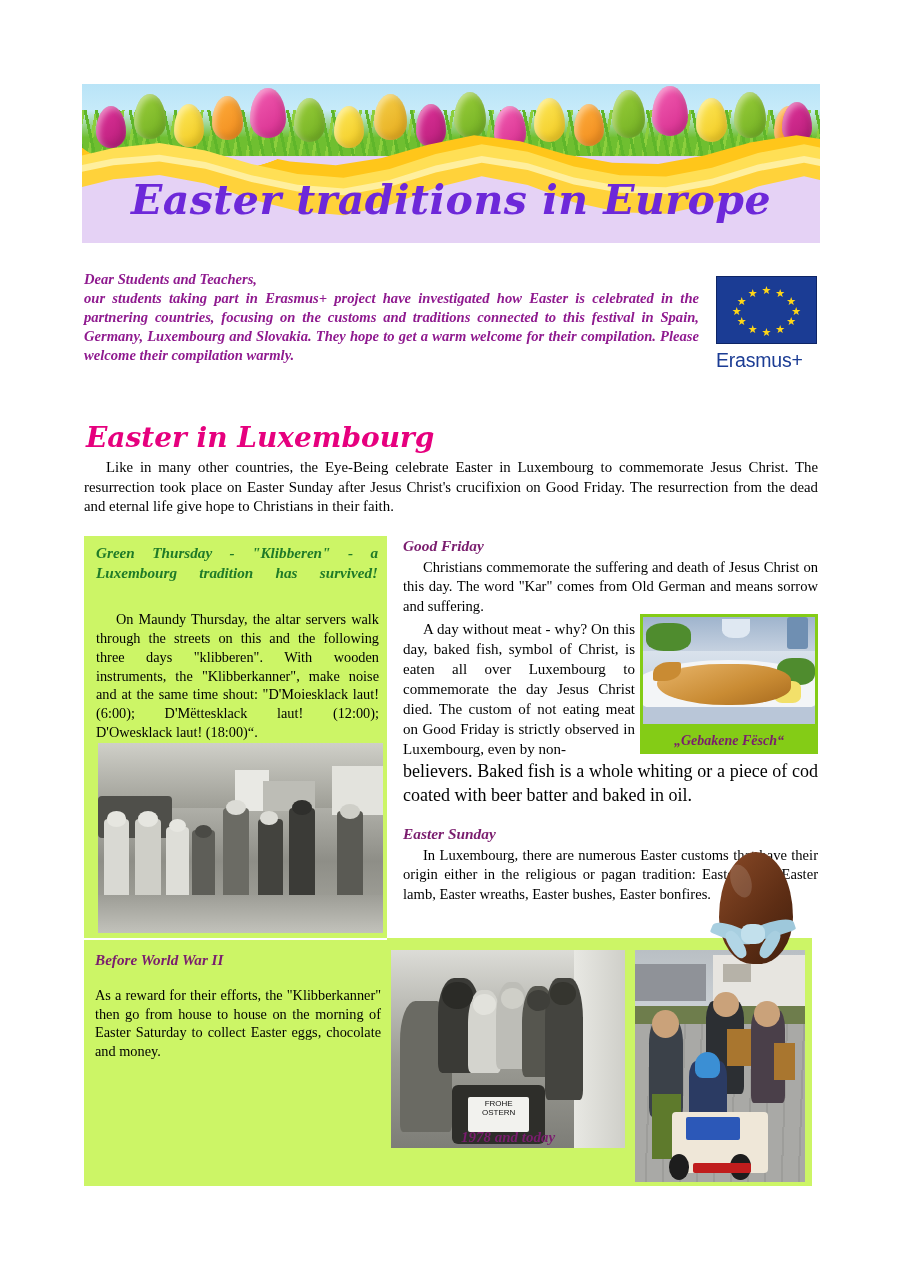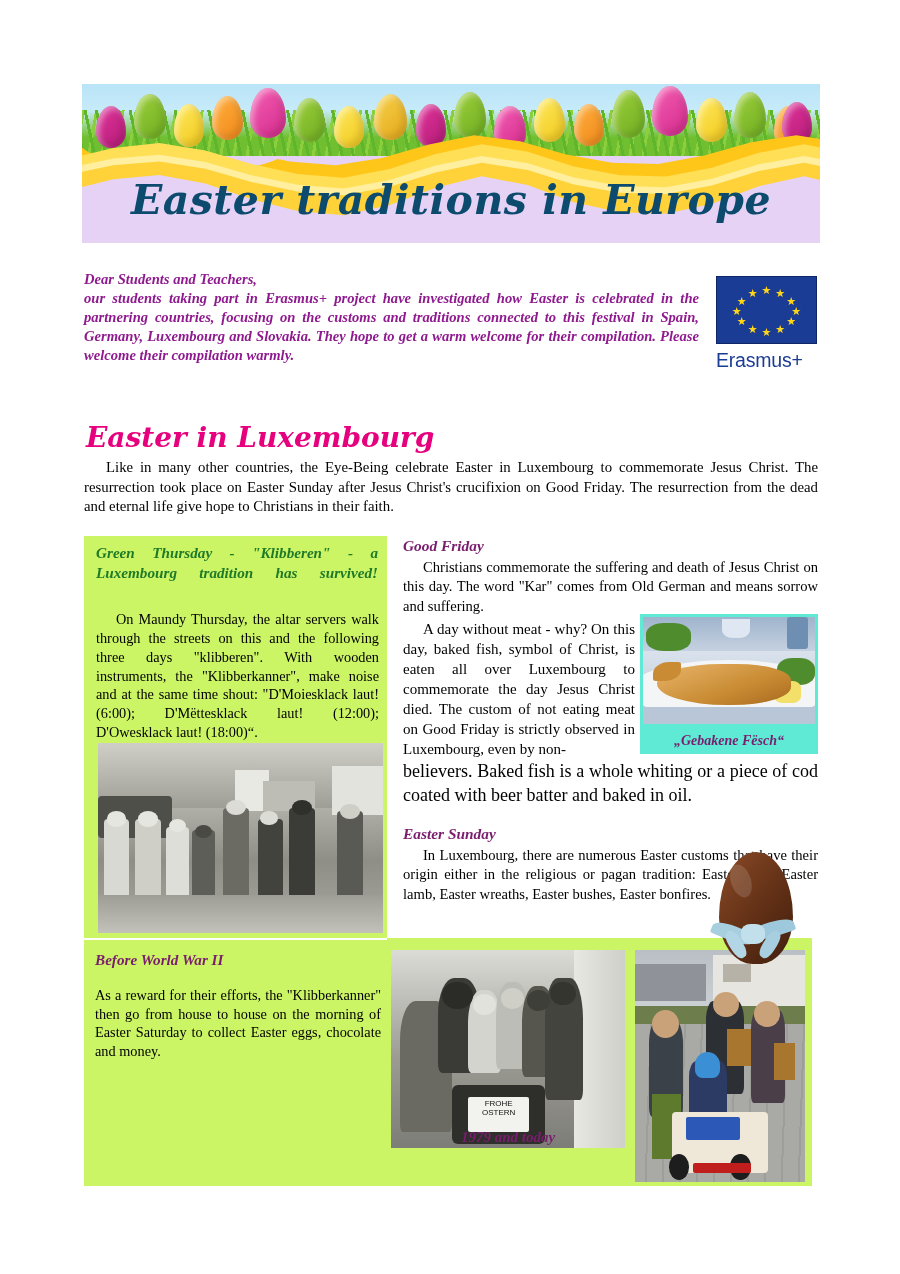--- a/index.html
+++ b/index.html
@@ -71,21 +71,21 @@
     clip-path: polygon(0% 26%, 6% 10%, 12% 4%, 18% 16%, 24% 38%, 30% 54%, 36% 60%, 42% 46%, 48% 22%, 54% 6%, 60% 18%, 66% 42%, 72% 56%, 78% 58%, 84% 44%, 90% 20%, 96% 6%, 100% 16%, 100% 100%, 0% 100%);
   }
   .banner-title {
     position: absolute;
     left: 0; right: 0; top: 92px;
     text-align: center;
     font-family: "DejaVu Serif", serif;
     font-size: 41px;
     font-weight: bold;
     font-style: italic;
-    color: #0c4a6e;
+    color: #6d28d9;
     letter-spacing: 0.5px;
   }
 
   
   .intro {
     position: absolute;
     left: 84px; top: 270px;
     width: 615px;
     color: #8f1a8f;
     font-weight: bold;
@@ -253,21 +253,21 @@
     width: 415px;
     font-size: 18px;
     line-height: 1.33;
     text-align: justify;
   }
 
   .fish-card {
     position: absolute;
     left: 640px; top: 614px;
     width: 178px; height: 140px;
-    background: #5eead4;
+    background: #84cc16;
   }
   .fish-photo {
     position: absolute;
     left: 3px; top: 3px;
     width: 172px; height: 107px;
     overflow: hidden;
     background: #b9c6d8;
   }
   .fish-cap {
     position: absolute;
@@ -478,21 +478,21 @@
   <div class="ph" style="left:66%;top:14%;width:16%;height:62%;background:#44443f;border-radius:34% 34% 8% 8%;"></div>
   <div class="ph" style="left:22%;top:16%;width:13%;height:14%;background:#2b2b27;border-radius:50%;"></div>
   <div class="ph" style="left:35%;top:22%;width:10%;height:11%;background:#e2e2dc;border-radius:50%;"></div>
   <div class="ph" style="left:47%;top:19%;width:10%;height:11%;background:#cfcfc8;border-radius:50%;"></div>
   <div class="ph" style="left:58%;top:20%;width:10%;height:11%;background:#3f3f3a;border-radius:50%;"></div>
   <div class="ph" style="left:68%;top:16%;width:11%;height:12%;background:#35352f;border-radius:50%;"></div>
   <div class="ph" style="left:26%;top:68%;width:40%;height:30%;background:#2e2e2a;border-radius:6px;"></div>
   <div class="ph" style="left:33%;top:74%;width:26%;height:18%;background:#f2f2ee;border-radius:2px;"></div>
   <div class="ph" style="left:33%;top:74%;width:26%;height:18%;color:#111;font-size:8px;font-family:'Liberation Sans',sans-serif;text-align:center;line-height:1.15;padding-top:2px;box-sizing:border-box;">FROHE OSTERN</div>
 </div>
-<div class="cap-1985">1979 and today</div>
+<div class="cap-1985">1978 and today</div>
 
 <div class="photo-today">
   <div class="ph" style="left:0;top:0;width:100%;height:28%;background:linear-gradient(to bottom,#b9bfc4,#cdd2d6);"></div>
   <div class="ph" style="left:0;top:6%;width:42%;height:16%;background:#8f9298;"></div>
   <div class="ph" style="left:46%;top:2%;width:54%;height:22%;background:#e7e5e0;"></div>
   <div class="ph" style="left:52%;top:6%;width:16%;height:8%;background:#b6b2a8;"></div>
   <div class="ph" style="left:0;top:24%;width:100%;height:10%;background:#6e7d4c;"></div>
   <div class="ph" style="left:0;top:32%;width:100%;height:68%;background:repeating-linear-gradient(92deg,#a9a9a6 0 15px,#9d9d9a 15px 17px),repeating-linear-gradient(2deg,rgba(0,0,0,.05) 0 9px,transparent 9px 11px);"></div>
   <div class="ph" style="left:8%;top:30%;width:20%;height:42%;background:#3b4149;border-radius:24% 24% 10% 10%;"></div>
   <div class="ph" style="left:10%;top:26%;width:16%;height:12%;background:#caa27a;border-radius:50%;"></div>

